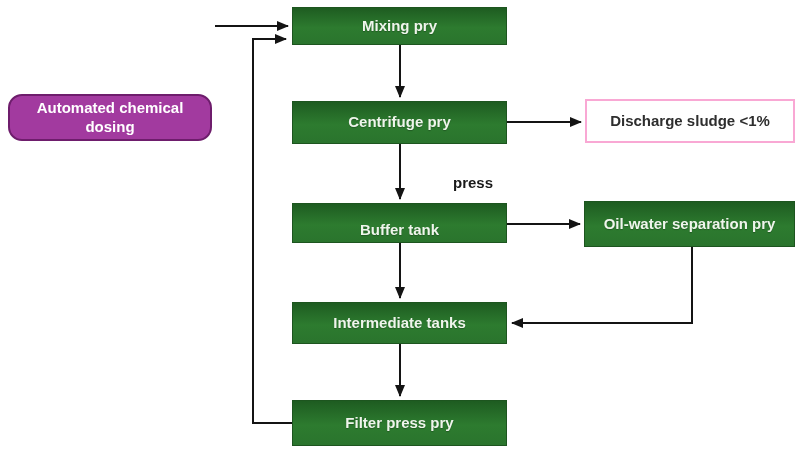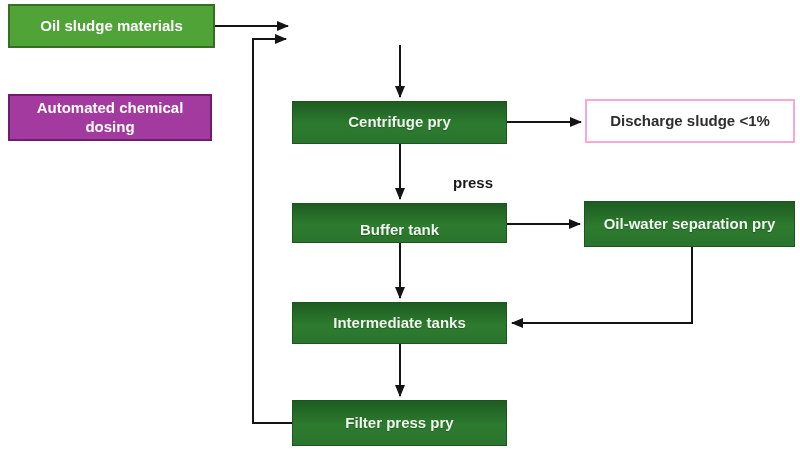--- a/index.html
+++ b/index.html
@@ -45,21 +45,21 @@
     color: #ffffff;
   }
   .node.outline {
     background: #ffffff;
     border: 2px solid #f9a8d4;
     color: #2e2e2e;
     font-weight: 600;
   }
   
   .n-oil-sludge   { left: 8px;   top: 4px;   width: 207px; height: 44px; }
-  .n-dosing       { left: 8px;   top: 94px;  width: 204px; height: 47px; }
+  .n-dosing       { left: 8px;   top: 94px;  width: 204px; height: 47px; border-radius: 14px; }
   .n-mixing       { left: 292px; top: 7px;   width: 215px; height: 38px; }
   .n-centrifuge   { left: 292px; top: 101px; width: 215px; height: 43px; text-align: center; }
   .n-discharge    { left: 585px; top: 99px;  width: 210px; height: 44px; }
   .n-buffer       { left: 292px; top: 203px; width: 215px; height: 40px; align-items: flex-end; }
   .n-oil-water    { left: 584px; top: 201px; width: 211px; height: 46px; }
   .n-intermediate { left: 292px; top: 302px; width: 215px; height: 42px; }
   .n-filter-press { left: 292px; top: 400px; width: 215px; height: 46px; }
   .water-label {
     position: absolute;
     left: 445px; top: 174px;
@@ -87,28 +87,28 @@
       <path d="M400,45 V97" marker-end="url(#arrow)"></path>
       <path d="M507,122 H581" marker-end="url(#arrow)"></path>
       <path d="M400,144 V199" marker-end="url(#arrow)"></path>
       <path d="M507,224 H580" marker-end="url(#arrow)"></path>
       <path d="M400,243 V298" marker-end="url(#arrow)"></path>
       <path d="M692,247 V323 H512" marker-end="url(#arrow)"></path>
       <path d="M400,344 V396" marker-end="url(#arrow)"></path>
     </g>
   </svg>
 
-  <div class="node light n-oil-sludge">
-    <span>Oil sludge materials</span>
-  </div>
 
   <div class="node purple n-dosing">
     <span>Automated chemical dosing</span>
   </div>
 
+  <div class="node dark n-mixing">
+    <span>Mixing pry</span>
+  </div>
 
   <div class="node dark n-centrifuge">
     <span>Centrifuge pry</span>
   </div>
 
   <div class="node outline n-discharge">
     <span>Discharge sludge &lt;1%</span>
   </div>
 
   <div class="node dark n-buffer">

